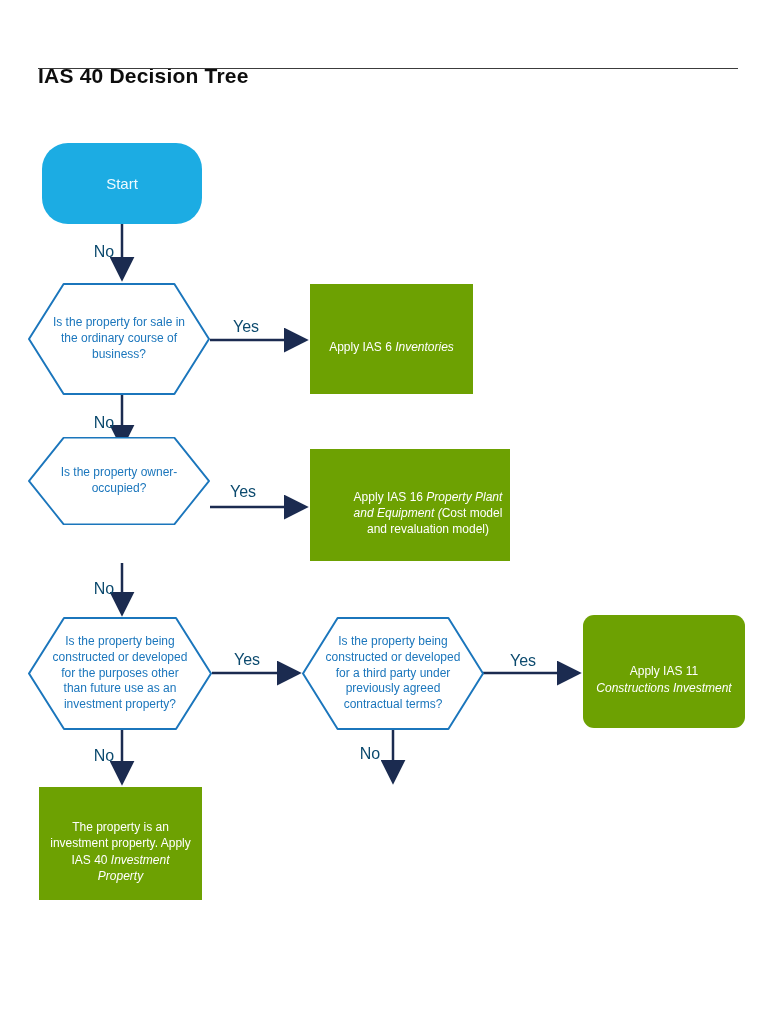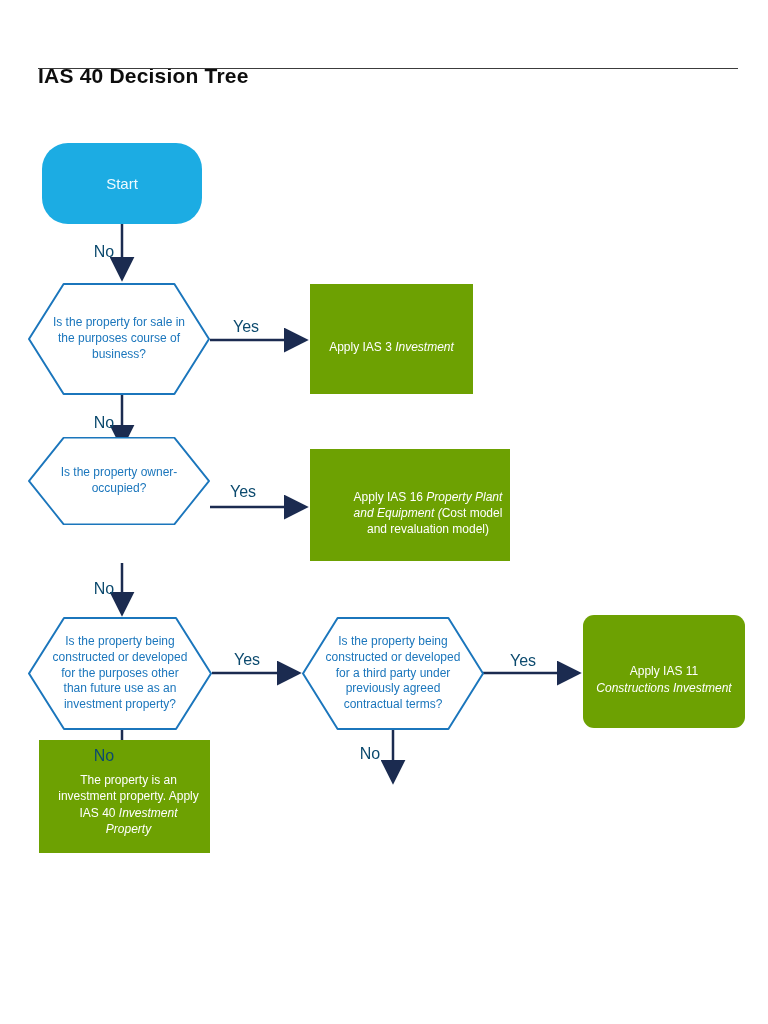--- a/index.html
+++ b/index.html
@@ -77,21 +77,21 @@
 
   <div class="start">
     <span>Start</span>
   </div>
 
   <div class="hex" style="left:28px; top:283px; width:182px; height:112px;">
     <svg class="shape" viewBox="0 0 184 112" preserveAspectRatio="none">
       <polygon points="1,56 36,1 148,1 183,56 148,111 36,111" fill="#ffffff" stroke="#1B76BC" stroke-width="2" stroke-linejoin="round"></polygon>
     </svg>
     <div class="hex-text">Is the property for sale in
-the purposes course of
+the ordinary course of
 business?</div>
   </div>
 
   <div class="hex" style="left:28px; top:437px; width:182px; height:88px;">
     <svg class="shape" viewBox="0 0 184 112" preserveAspectRatio="none">
       <polygon points="1,56 36,1 148,1 183,56 148,111 36,111" fill="#ffffff" stroke="#1B76BC" stroke-width="2" stroke-linejoin="round"></polygon>
     </svg>
     <div class="hex-text">Is the property owner-
 occupied?</div>
   </div>
@@ -113,40 +113,40 @@
     </svg>
     <div class="hex-text">Is the property being
 constructed or developed
 for a third party under
 previously agreed
 contractual terms?</div>
   </div>
 
   <div class="result" style="left:310px; top:284px; width:163px; height:110px;">
     <div class="result-text">
-      <span>Apply IAS 3 </span><span class="it">Investment</span><span></span>
+      <span>Apply IAS 6 </span><span class="it">Inventories</span><span></span>
     </div>
   </div>
 
   <div class="result" style="left:310px; top:449px; width:164px; height:112px;padding-left:36px;">
     <div class="result-text">
       <span>Apply IAS 16 </span><span class="it">Property Plant
 and Equipment (</span><span>Cost model
 and revaluation model)</span>
     </div>
   </div>
 
   <div class="result" style="left:583px; top:615px; width:162px; height:113px;border-radius:11px;">
     <div class="result-text">
       <span>Apply IAS 11
 </span><span class="it">Constructions Investment</span><span></span>
     </div>
   </div>
 
-  <div class="result" style="left:39px; top:740px; width:163px; height:113px;padding-left:8px;">
+  <div class="result" style="left:39px; top:787px; width:163px; height:113px;">
     <div class="result-text">
       <span>The property is an
 investment property. Apply
 IAS 40 </span><span class="it">Investment
 Property</span><span></span>
     </div>
   </div>
 
 
   <div class="lbl" style="left:87px;  top:243px;">No</div>

